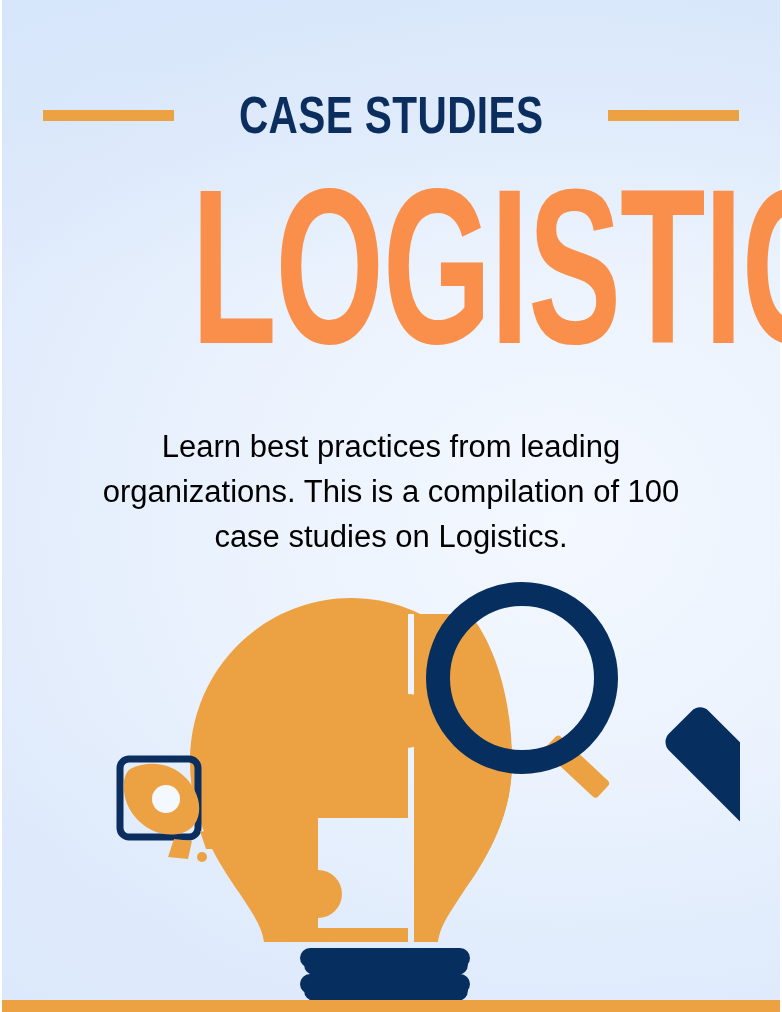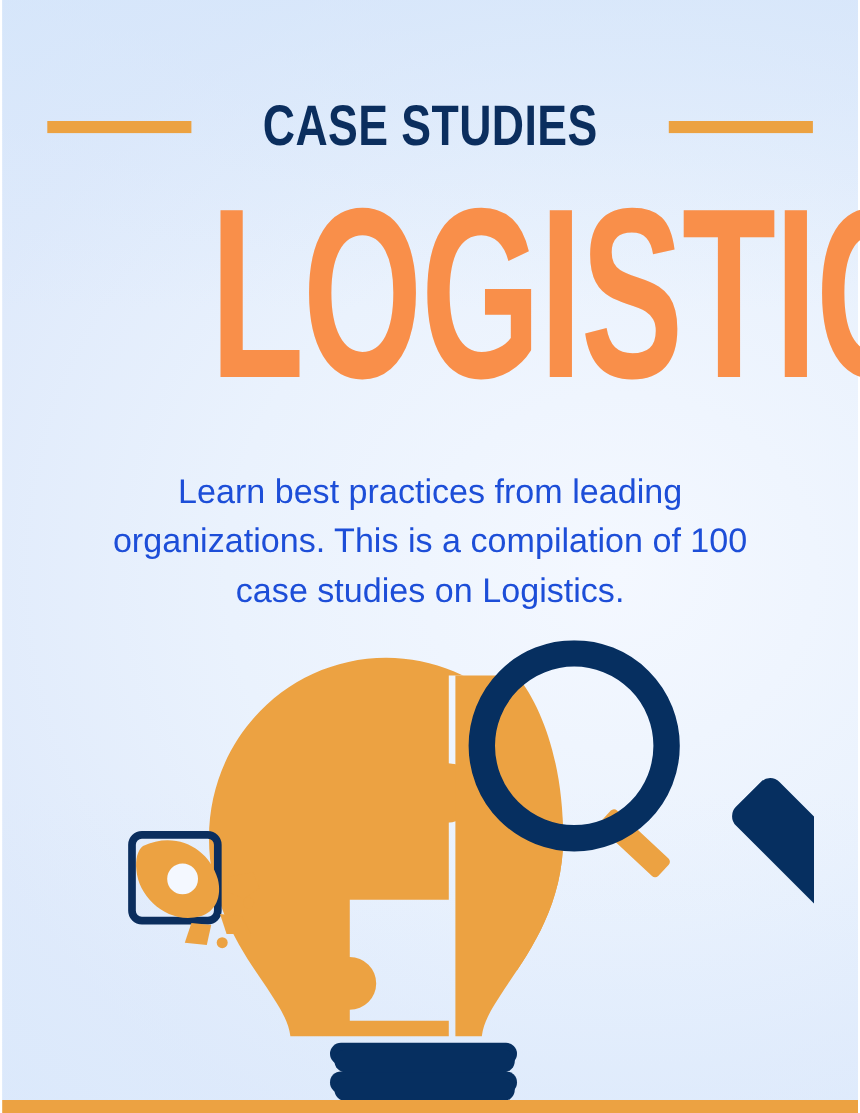--- a/index.html
+++ b/index.html
@@ -106,21 +106,21 @@
   .subtitle {
     position: absolute;
     left: 96px;
     top: 424px;
     width: 590px;
     text-align: center;
     font-family: "Liberation Sans", sans-serif;
     font-weight: 400;
     font-size: 31px;
     line-height: 45px;
-    color: #1d4ed8;
+    color: #000000;
   }
 
   
   .art {
     position: absolute;
     left: 0;
     top: 576px;
     width: 782px;
     height: 420px;
   }

